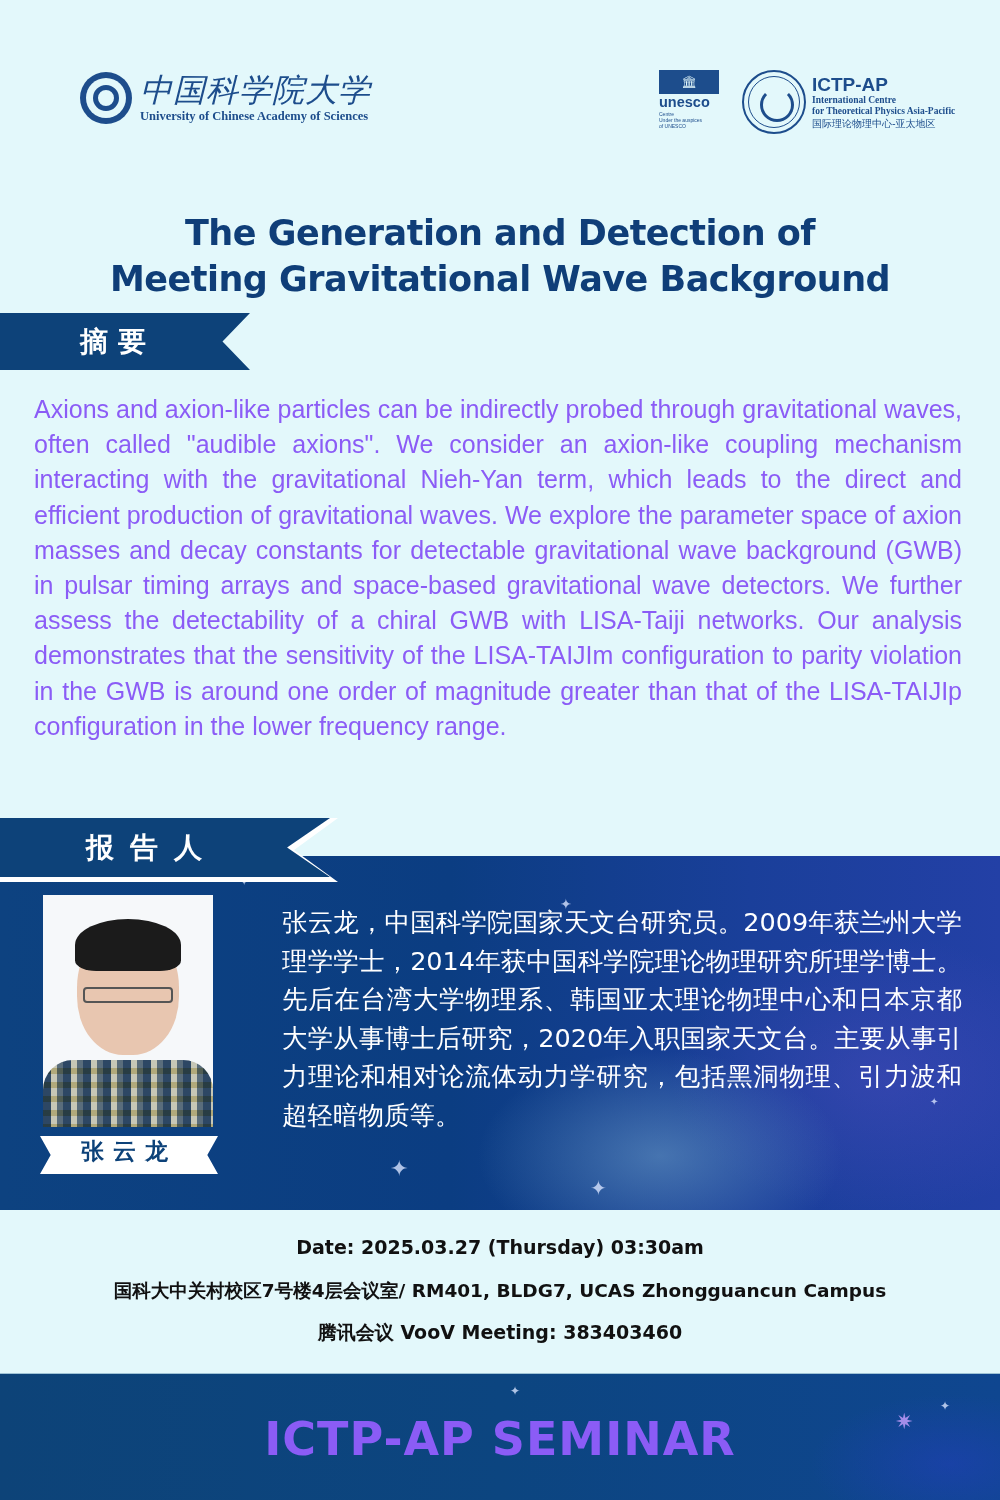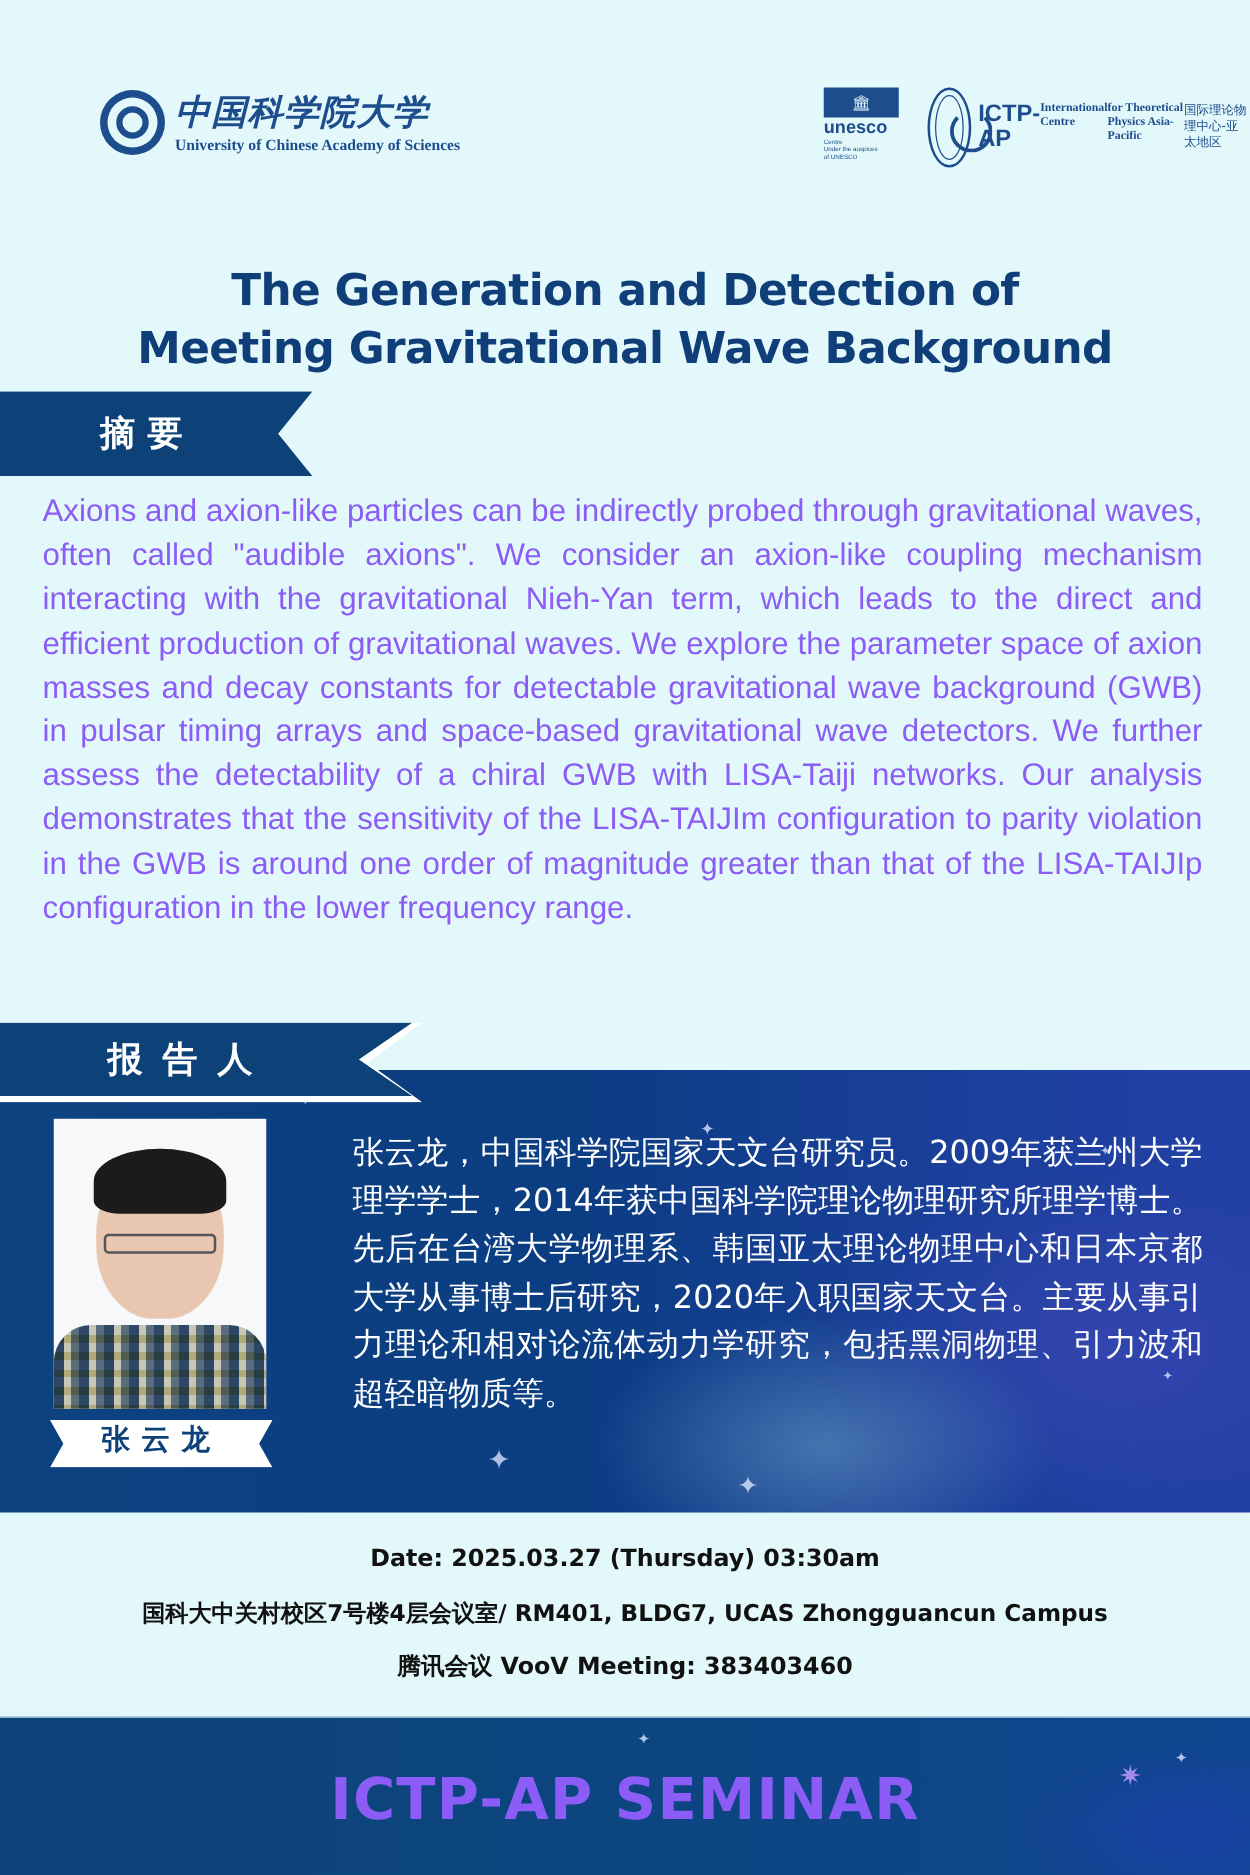--- a/index.html
+++ b/index.html
@@ -5,43 +5,43 @@
   * { box-sizing: border-box; margin: 0; padding: 0; }
   html, body { width: 1000px; height: 1500px; background: #e3f8fb; overflow: hidden; }
   body { position: relative; font-family: "DejaVu Sans", sans-serif; color: #111; }
 
   
   .ucas-logo { position: absolute; left: 80px; top: 72px; display: flex; align-items: center; gap: 8px; }
   .ucas-seal { width: 52px; height: 52px; border-radius: 50%; background: #1d4d8c; position: relative; }
   .ucas-seal::before { content: ""; position: absolute; inset: 6px; border-radius: 50%; background: #e3f8fb; }
   .ucas-seal::after { content: ""; position: absolute; inset: 13px; border-radius: 50%; border: 5px solid #1d4d8c; background: #e3f8fb; }
   .ucas-text { display: flex; flex-direction: column; }
-  .ucas-cn { font-family: "DejaVu Serif", serif; font-size: 28px; color: #1d4d8c; font-weight: bold; letter-spacing: 1px; line-height: 34px; font-style: italic; }
+  .ucas-cn { font-family: "DejaVu Serif", serif; font-size: 32px; color: #1d4d8c; font-weight: normal; letter-spacing: 1px; line-height: 34px; font-style: italic; }
   .ucas-en { font-family: "Liberation Serif", serif; font-size: 12.5px; color: #1d4d8c; font-weight: bold; margin-top: 2px; }
 
   .unesco-logo { position: absolute; left: 659px; top: 70px; width: 62px; }
   .unesco-box { width: 60px; height: 24px; background: #1d4d8c; display: flex; align-items: center; justify-content: center; color: #e3f8fb; font-size: 12px; }
   .unesco-name { font-family: "Liberation Sans", sans-serif; font-weight: bold; font-size: 14.5px; color: #1d4d8c; line-height: 17px; }
   .unesco-sub { font-family: "Liberation Sans", sans-serif; font-size: 5px; line-height: 6px; color: #1d4d8c; white-space: pre-line; }
 
   .ictp-logo { position: absolute; left: 742px; top: 70px; display: flex; align-items: center; gap: 6px; }
   .ictp-seal { width: 64px; height: 64px; border-radius: 50%; border: 2px solid #1d4d8c; position: relative; }
   .ictp-seal::before { content: ""; position: absolute; inset: 4px; border-radius: 50%; border: 1px solid #1d4d8c; }
   .ictp-seal::after { content: ""; position: absolute; left: 16px; top: 16px; width: 28px; height: 28px; border-radius: 50%; border: 3px solid #1d4d8c; border-top-color: transparent; }
-  .ictp-text { display: flex; color: #1d4d8c; }
+  .ictp-text { display: flex; flex-direction: column; color: #1d4d8c; }
   .ictp-title { font-family: "Liberation Sans", sans-serif; font-weight: bold; font-size: 19px; line-height: 20px; }
   .ictp-en { font-family: "Liberation Serif", serif; font-weight: bold; font-size: 9.5px; line-height: 11px; }
   .ictp-cn { font-size: 10px; line-height: 13px; }
 
   
   .talk-title { position: absolute; left: 0; top: 198px; width: 1000px; text-align: center; font-family: "DejaVu Sans", sans-serif; font-weight: bold; font-size: 35px; line-height: 46px; color: #0f3e78; letter-spacing: -0.5px; margin-top: 12px; }
 
   
   .ribbon { position: absolute; left: 0; background: #0d4279; color: #fff; font-weight: bold; display: flex; align-items: center; }
-  .ribbon-abstract { top: 313px; width: 250px; height: 68px; clip-path: polygon(0 0, 100% 0, 89% 50%, 100% 100%, 0 100%); font-size: 28px; padding-left: 80px; letter-spacing: 10px; }
+  .ribbon-abstract { top: 313px; width: 250px; height: 57px; clip-path: polygon(0 0, 100% 0, 89% 50%, 100% 100%, 0 100%); font-size: 28px; padding-left: 80px; letter-spacing: 10px; }
   .ribbon-speaker-wrap { position: absolute; left: 0; top: 818px; width: 340px; height: 65px; }
   .ribbon-speaker-white { position: absolute; left: 0; top: 0; width: 338px; height: 64px; background: #fff; clip-path: polygon(0 0, 100% 0, 87% 50%, 100% 100%, 0 100%); }
   .ribbon-speaker { top: 0; width: 330px; height: 59px; clip-path: polygon(0 0, 100% 0, 87% 50%, 100% 100%, 0 100%); font-size: 28px; padding-left: 86px; letter-spacing: 16px; }
 
   
   .abstract { position: absolute; left: 34px; top: 392px; width: 928px; font-family: "Liberation Sans", sans-serif; font-size: 25px; line-height: 35.2px; text-align: justify; color: #8b5cf6; }
 
   
   .speaker-panel { position: absolute; left: 0; top: 856px; width: 1000px; height: 354px;
     background:

